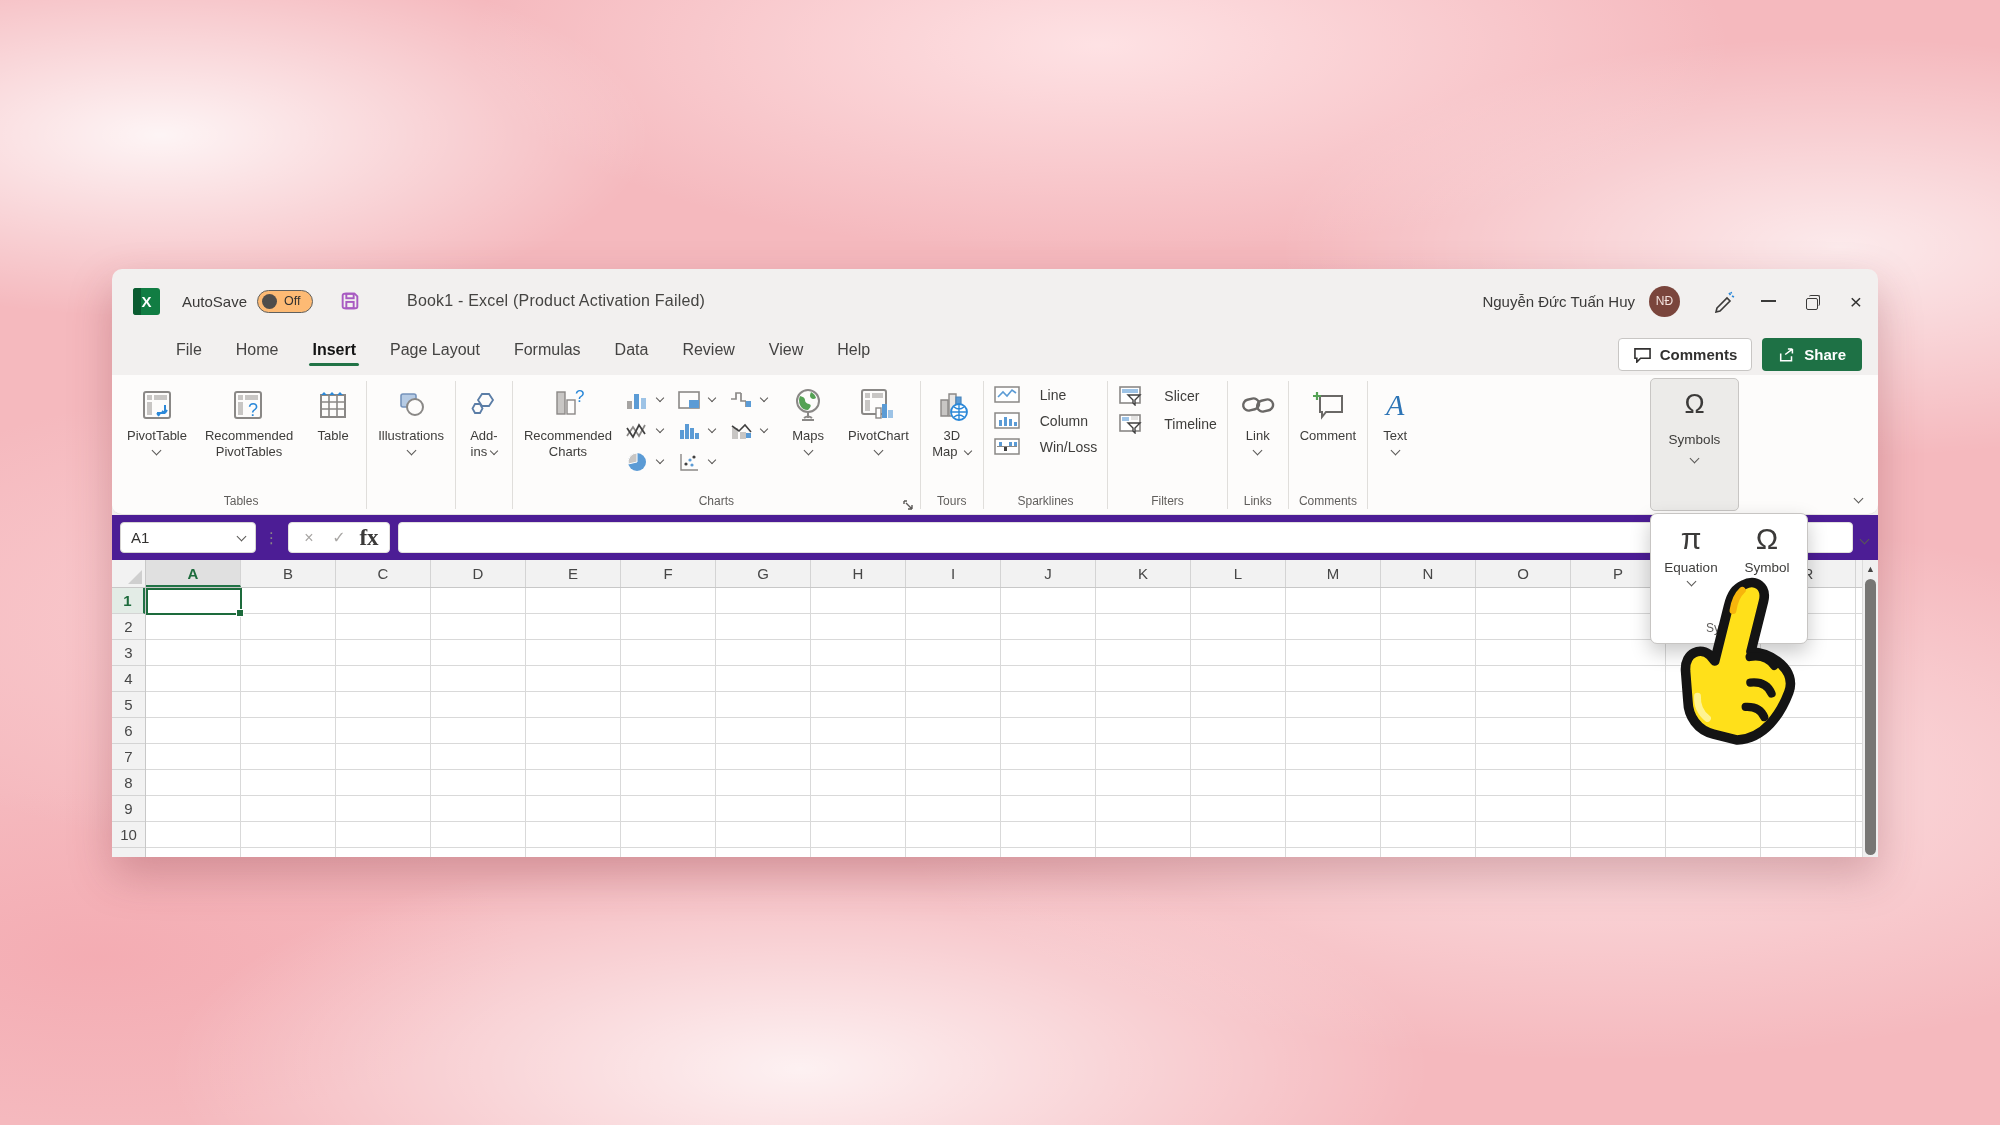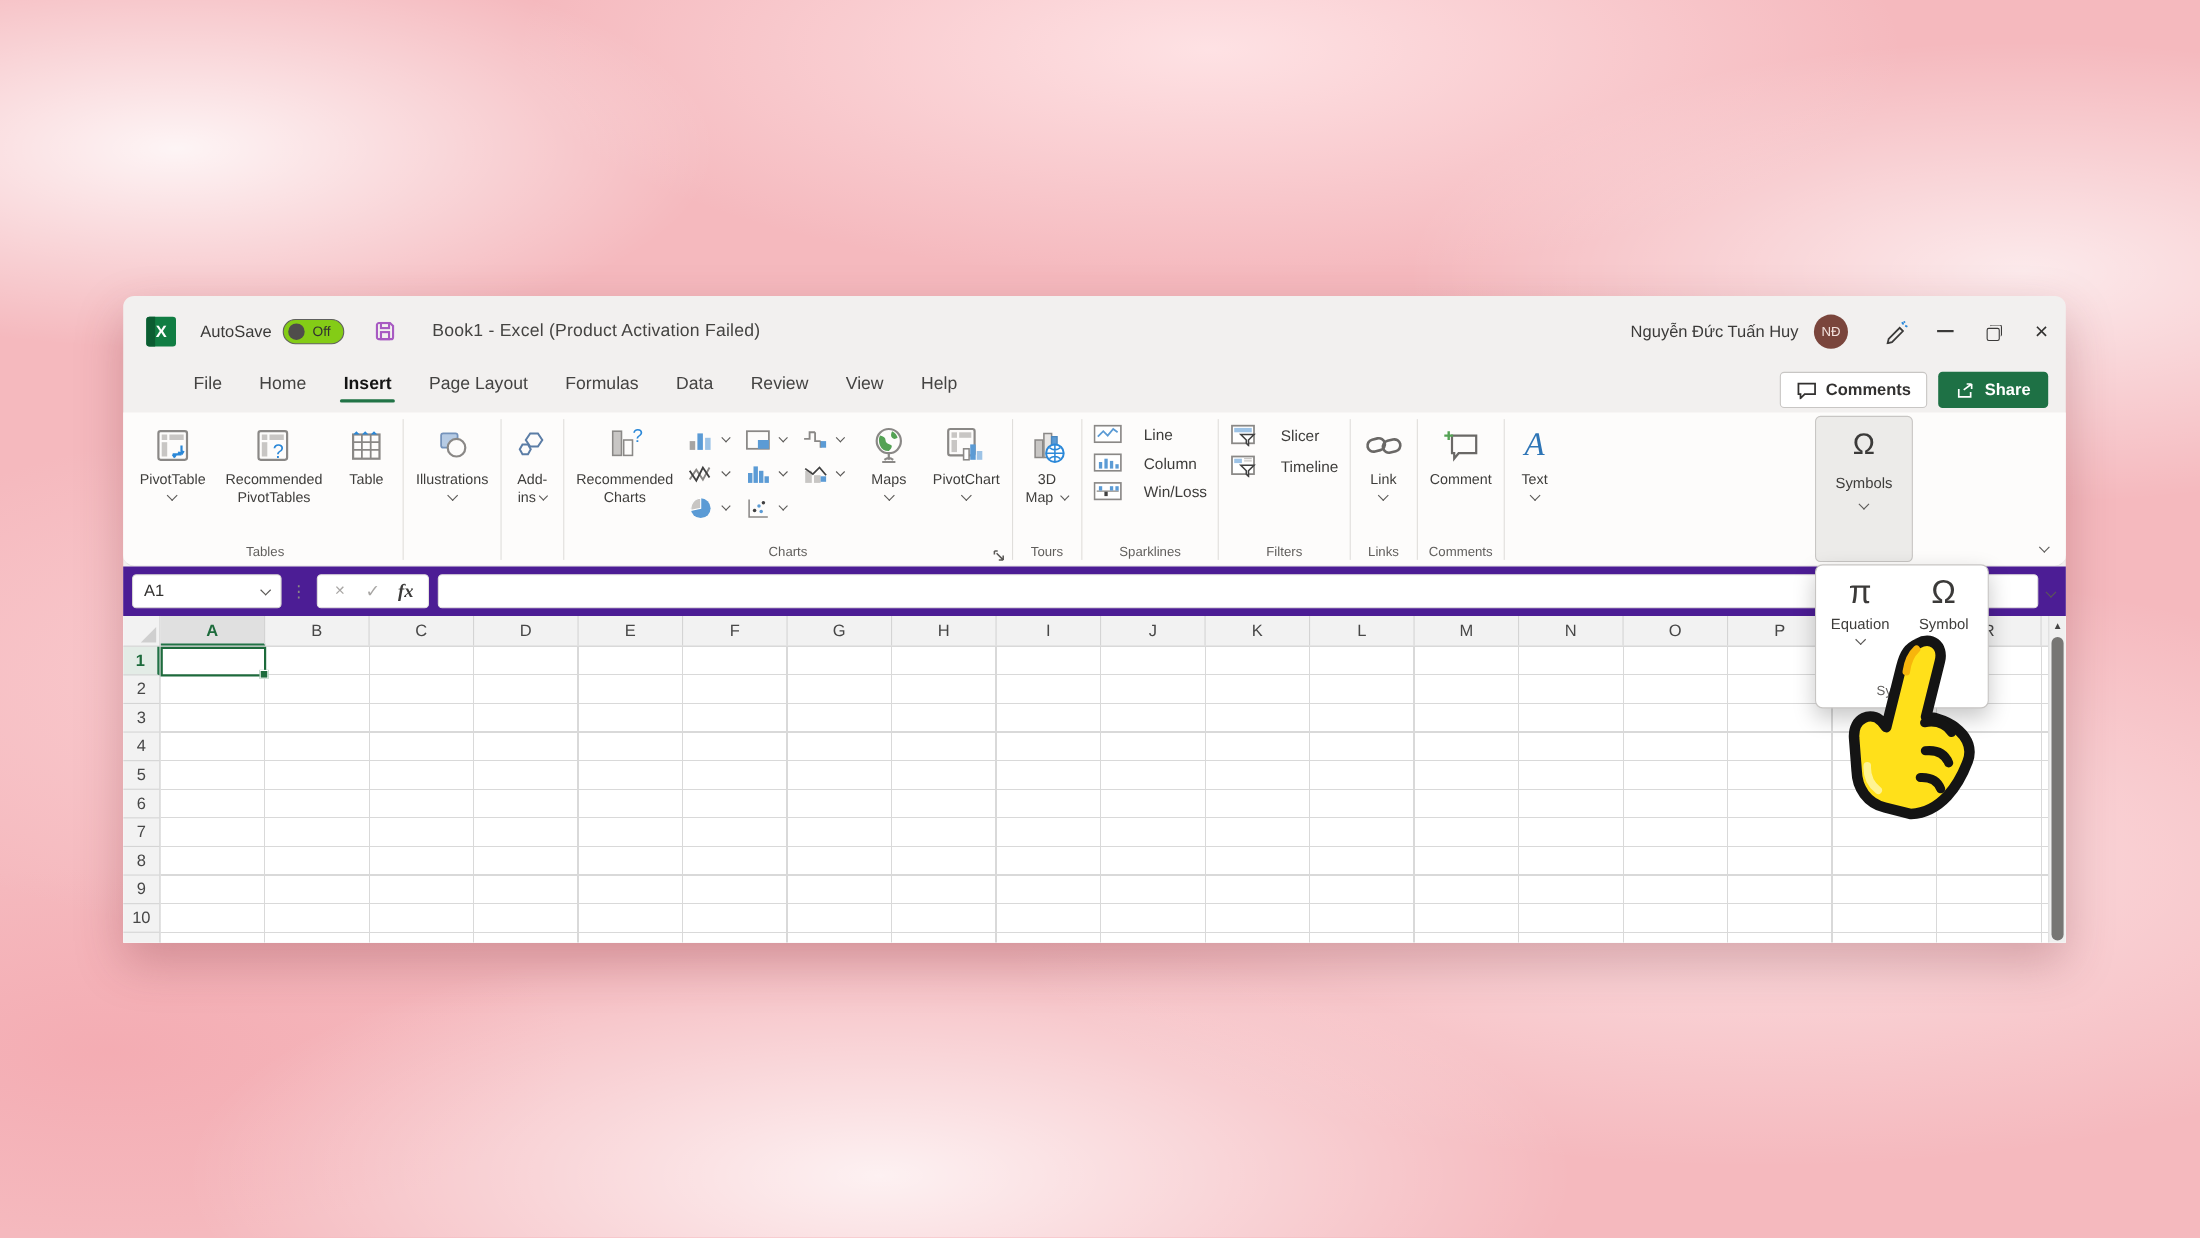--- a/index.html
+++ b/index.html
@@ -23,25 +23,25 @@
     background:#f2f0ef; border-radius:10px 10px 0 0;
     box-shadow:0 18px 44px rgba(120,40,50,.28);
     overflow:visible;
   }
   
   .titlebar { position:absolute; left:0; top:0; width:100%; height:64px; display:flex; align-items:center; border-radius:10px 10px 0 0; }
   .excel-logo { width:27px; height:27px; margin-left:21px; background:#117d43; border-radius:3px; position:relative; display:flex; align-items:center; justify-content:center; color:#fff; font-weight:bold; font-size:15px; }
   .excel-logo::before { content:""; position:absolute; left:0; top:0; width:8px; height:100%; background:#0b5c31; border-radius:3px 0 0 3px; }
   .excel-logo span { position:relative; }
   .autosave { margin-left:22px; font-size:15px; color:#3b3a39; }
-  .toggle { margin-left:10px; width:56px; height:23px; border:1px solid #60605e; border-radius:12px; display:flex; align-items:center; background:#84cc16; }
+  .toggle { margin-left:10px; width:56px; height:23px; border:1px solid #60605e; border-radius:12px; display:flex; align-items:center; background:#fdba74; }
   .toggle .knob { width:15px; height:15px; border-radius:50%; background:#4f4d4b; margin-left:4px; }
   .toggle .state { font-size:12.5px; color:#323130; margin-left:7px; }
   .save-ic { margin-left:26px; }
-  .doc-title { margin-left:32px; font-size:16px; color:#39383699; color:#454442; letter-spacing:.2px; }
+  .doc-title { margin-left:46px; font-size:16px; color:#39383699; color:#454442; letter-spacing:.2px; }
   .search-box { position:absolute; left:652px; top:14px; width:360px; height:37px; background:#fff; border:1px solid #d2d0ce; border-radius:4px; display:flex; align-items:center; }
   .search-box .ph { font-size:15.5px; color:#605e5c; margin-left:12px; }
   .tb-right { position:absolute; right:0; top:0; height:64px; display:flex; align-items:center; }
   .user-name { font-size:15px; color:#3b3a39; margin-right:14px; }
   .avatar { width:31px; height:31px; border-radius:50%; background:#7a453c; color:#f3e2de; font-size:12px; display:flex; align-items:center; justify-content:center; margin-right:22px; }
   .tbtn { width:44px; height:64px; display:flex; align-items:center; justify-content:center; color:#3b3a39; }
   .min-bar { width:15px; height:2px; background:#3b3a39; }
   .restore { position:relative; width:13px; height:13px; }
   .restore::before { content:""; position:absolute; left:3px; top:0; width:10px; height:10px; border:1.6px solid #3b3a39; border-radius:2px 2px 2px 0; border-left:none; border-bottom:none; }
   .restore::after { content:""; position:absolute; left:0; top:3px; width:10px; height:10px; border:1.6px solid #3b3a39; border-radius:2px; background:#f2f0ef; }
@@ -75,21 +75,21 @@
   .symbols-btn { position:absolute; left:1538px; top:3px; width:89px; height:133px; background:#ecebe9; border:1px solid #c8c6c4; border-radius:5px; display:flex; flex-direction:column; align-items:center; padding-top:12px; }
   .symbols-btn .omega { font-size:27px; color:#3b3a39; line-height:1; }
   .symbols-btn .lbl { font-size:13.5px; color:#3e3d3b; margin-top:14px; }
   .collapse-chev { position:absolute; right:16px; bottom:8px; }
   
   .fbar { position:absolute; left:0; top:246px; width:100%; height:45px; background:#4c1d95; display:flex; align-items:center; }
   .namebox { margin-left:8px; width:136px; height:31px; background:#fff; border:1px solid #d6d4d2; border-radius:4px; display:flex; align-items:center; justify-content:space-between; padding:0 10px; font-size:15px; color:#323130; }
   .fdots { color:#8a8886; font-size:15px; margin:0 8px; letter-spacing:1px; }
   .fbtns { display:flex; align-items:center; gap:2px; background:#fff; border:1px solid #e2e0de; border-radius:4px; height:31px; padding:0 6px; }
   .fbtn { width:28px; text-align:center; font-size:16px; color:#a8a6a4; }
-  .fbtn.fx { color:#3b3a39; font-family:"Liberation Serif","DejaVu Serif",serif; font-style:italic; font-weight:600; font-size:17px; }
+  .fbtn.fx { color:#3b3a39; font-family:"Liberation Serif","DejaVu Serif",serif; font-weight:600; font-size:23px; }
   .finput { flex:1; height:31px; background:#fff; border:1px solid #e2e0de; border-radius:4px; margin:0 8px; }
   .fchev { margin-right:10px; }
   
   .sheet { position:absolute; left:0; top:291px; width:100%; height:297px; background:#fff; overflow:hidden; }
   .corner { position:absolute; left:0; top:0; width:34px; height:28px; background:#f2f2f2; border-right:1px solid #c8c8c8; border-bottom:1px solid #c8c8c8; }
   .corner::after { content:""; position:absolute; right:3px; bottom:3px; border-left:14px solid transparent; border-bottom:14px solid #cfcfcf; }
   .colheads { position:absolute; left:34px; top:0; right:16px; height:28px; display:flex; background:#f2f2f2; border-bottom:1px solid #c8c8c8; overflow:hidden; }
   .colh { width:95px; flex:0 0 95px; text-align:center; line-height:27px; font-size:15px; color:#474747; border-right:1px solid #d4d4d4; }
   .colh.sel { background:#e0e0e0; color:#1d6b3c; border-bottom:2px solid #217346; font-weight:600; }
   .rowheads { position:absolute; left:0; top:28px; width:34px; bottom:0; background:#f2f2f2; border-right:1px solid #c8c8c8; }

